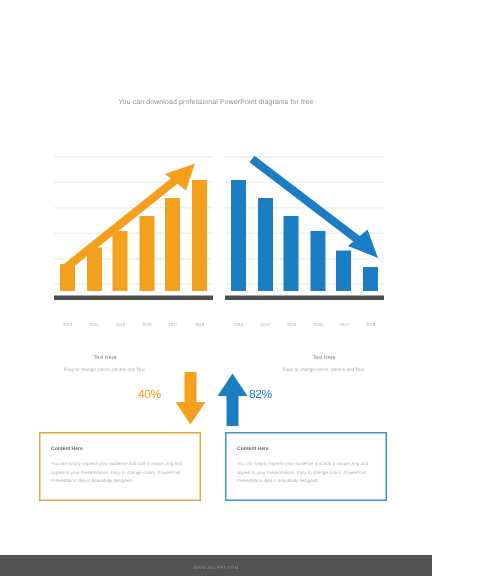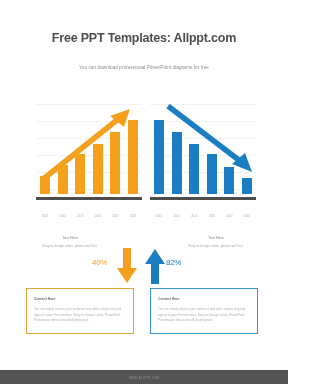--- a/index.html
+++ b/index.html
@@ -106,21 +106,20 @@
   .footer-text{
     position:absolute;left:0;bottom:4px;width:288px;text-align:center;
     font-size:2.8px;color:#9a9a9a;letter-spacing:.3px;
   }
 </style>
 </head>
 <body>
 
 <div class="slide">
 
-  <div class="title">Free PPT Templates: Allppt.com</div>
   <div class="subtitle">You can download professional PowerPoint diagrams for free</div>
 
   <div class="chart left">
     <div class="gridlines">
       <i style="top:0px"></i>
         <i style="top:17px"></i>
         <i style="top:34px"></i>
       <i style="top:51px"></i>
         <i style="top:68px"></i>
         <i style="top:85px"></i>

